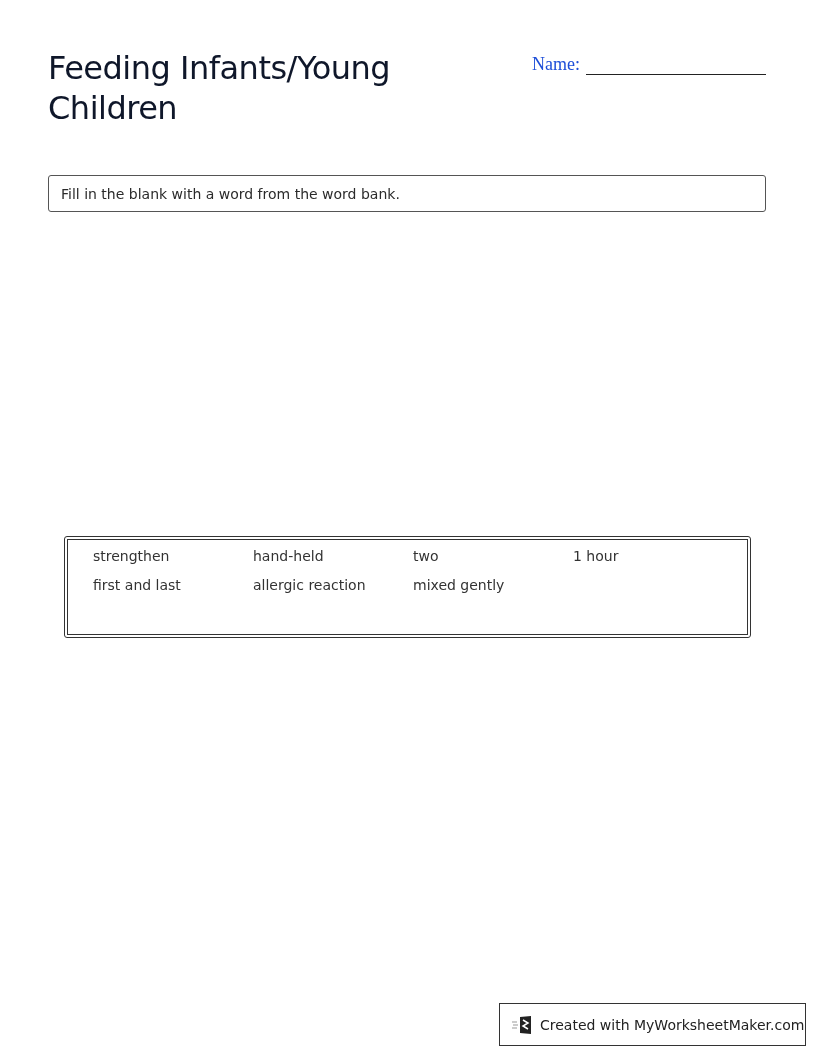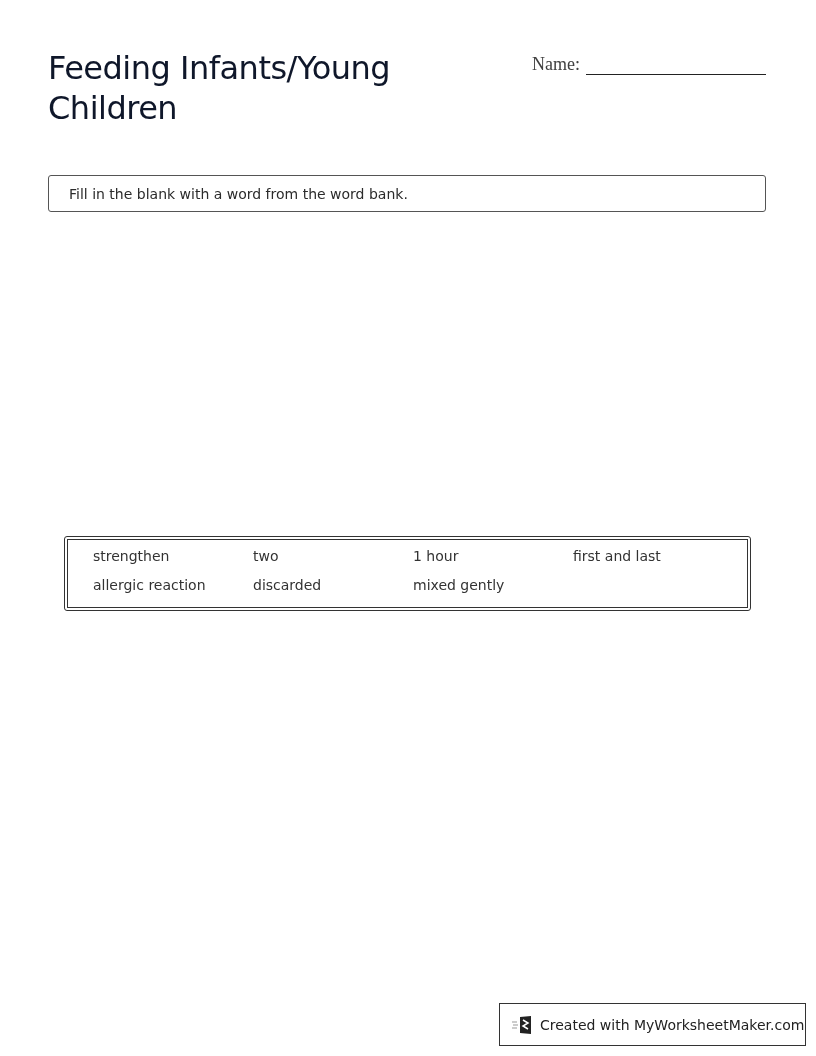--- a/index.html
+++ b/index.html
@@ -8,35 +8,35 @@
       font-family: "DejaVu Sans", sans-serif; color: #222;
       overflow: hidden;
     }
     .title {
       position: absolute; left: 48px; top: 48px; width: 420px;
       font-size: 32px; line-height: 40px; color: #0f172a;
       font-weight: normal; margin: 0; letter-spacing: -0.5px;
     }
     .name-area {
       position: absolute; left: 532px; top: 52px;
-      font-family: "Liberation Serif", serif; font-size: 18px; color: #404040;
+      font-family: "Liberation Serif", serif; font-size: 18px; color: #1d4ed8;
       display: flex; align-items: flex-end;
     }
     .name-line {
       display: inline-block; width: 180px; border-bottom: 1px solid #222;
       margin-left: 6px; height: 22px;
     }
     .instructions {
       position: absolute; left: 48px; top: 175px; width: 718px; height: 37px;
       box-sizing: border-box; border: 1px solid #555; border-radius: 3px;
-      font-size: 14px; line-height: 37px; padding-left: 20px; color: #2b2b2b;
+      font-size: 14px; line-height: 37px; padding-left: 12px; color: #2b2b2b;
       font-family: "DejaVu Sans", sans-serif;
     }
     .wordbank {
-      position: absolute; left: 64px; top: 536px; width: 687px; height: 75px;
+      position: absolute; left: 64px; top: 536px; width: 687px; height: 102px;
       box-sizing: border-box; border: 3px double #333; border-width: 4px;
       border-radius: 3px;
     }
     .wordbank-inner {
       position: absolute; left: 25px; top: 8px;
       display: grid; grid-template-columns: 160px 160px 160px 160px;
       grid-auto-rows: 29px;
       font-size: 14px; color: #333;
     }
     .footer {
@@ -57,25 +57,25 @@
   <span class="name-line"></span>
 </div>
 
 <div class="instructions">
   <span>Fill in the blank with a word from the word bank.</span>
 </div>
 
 <div class="wordbank">
   <div class="wordbank-inner">
     <span>strengthen</span>
+    <span>hand-held</span>
     <span>two</span>
     <span>1 hour</span>
     <span>first and last</span>
     <span>allergic reaction</span>
-    <span>discarded</span>
     <span>mixed gently</span>
   </div>
 </div>
 
 <div class="footer">
   <svg class="logo" viewBox="0 0 22 20">
     <line x1="0" y1="7" x2="5" y2="7" stroke="#999" stroke-width="1"></line>
     <line x1="1" y1="10" x2="6" y2="10" stroke="#999" stroke-width="1"></line>
     <line x1="0" y1="13" x2="5" y2="13" stroke="#999" stroke-width="1"></line>
     <path d="M8 2 L19 1 L19 19 L8 18 Z" fill="#222"></path>

